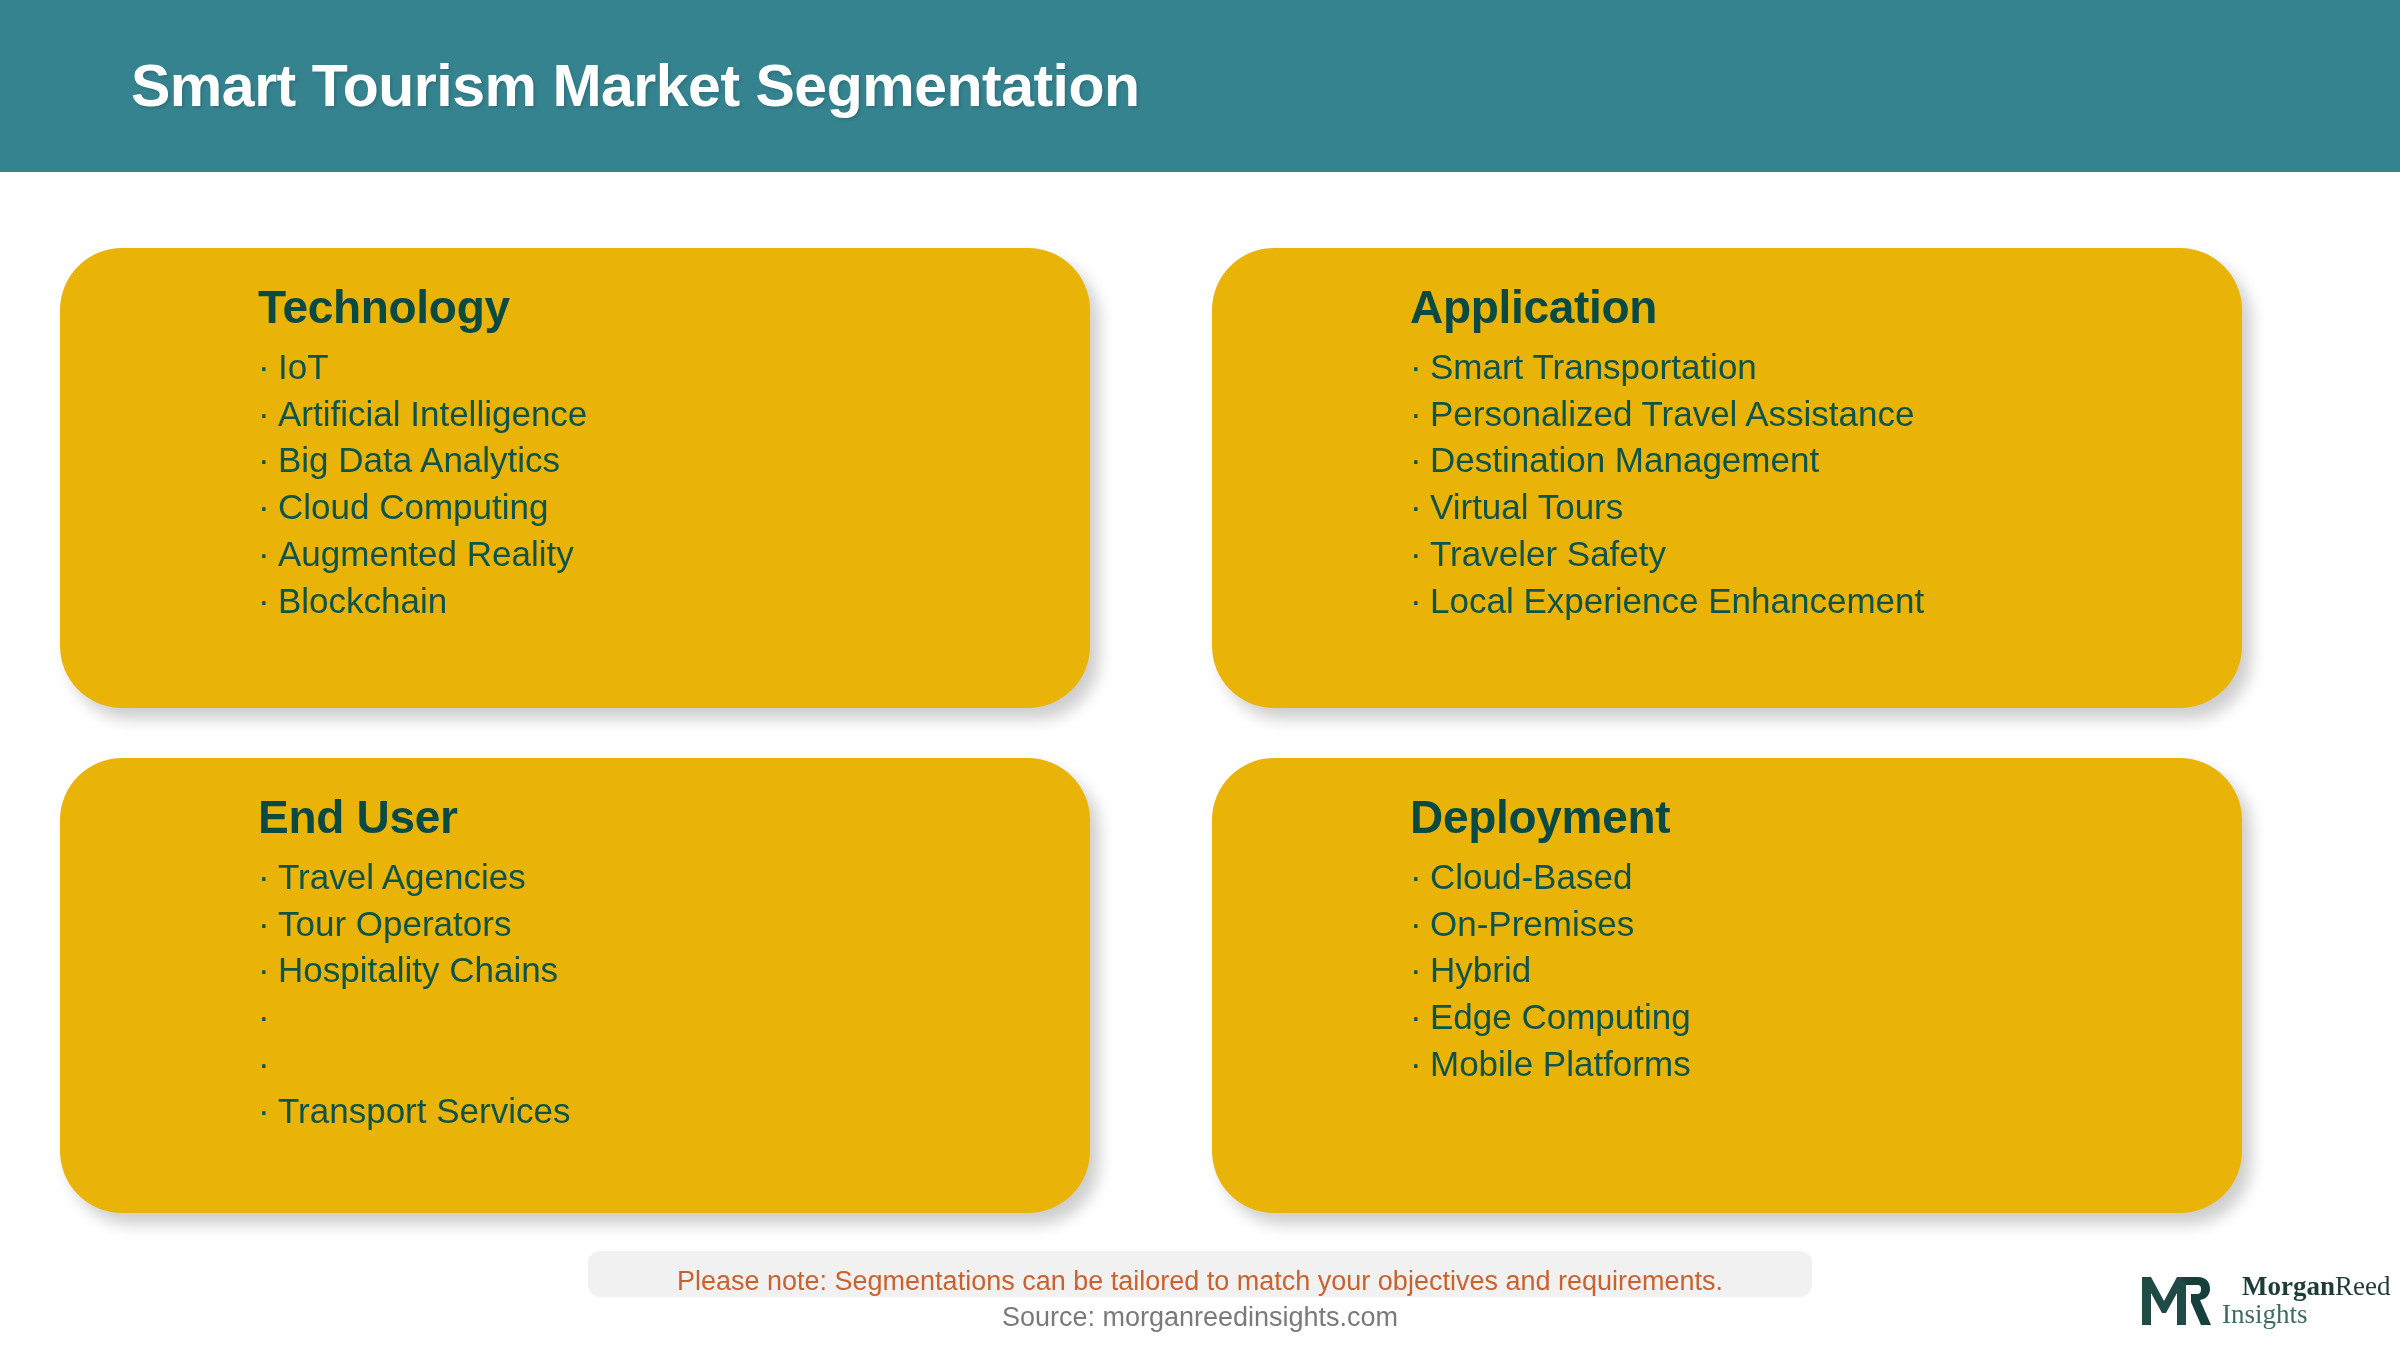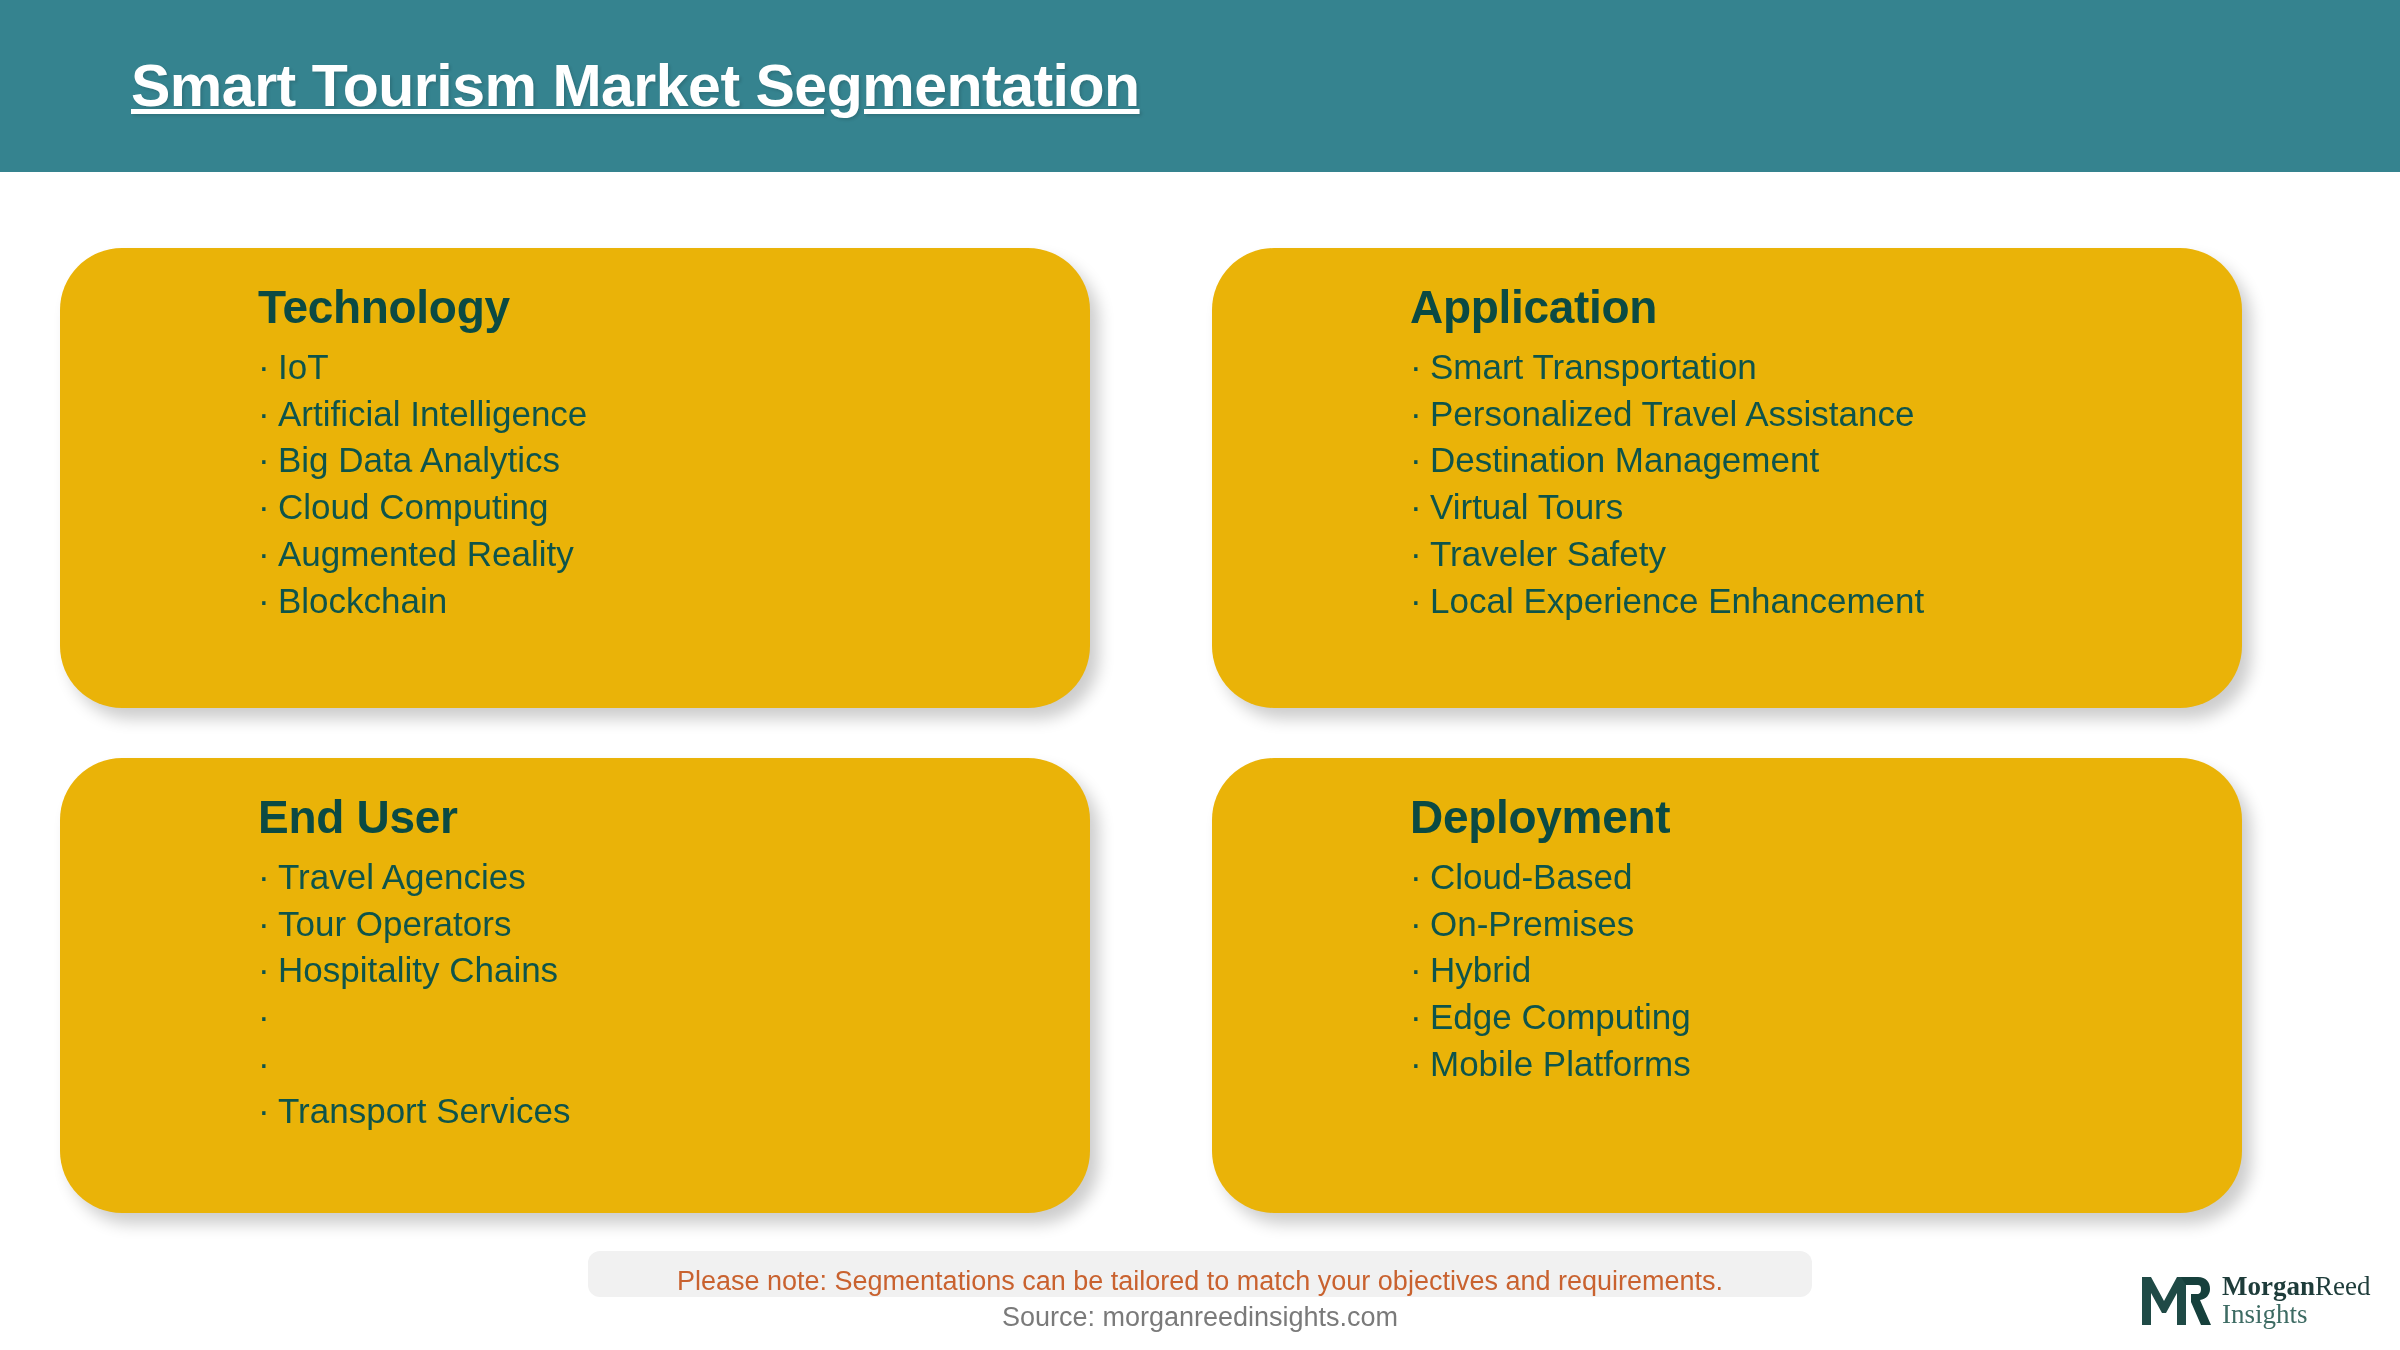--- a/index.html
+++ b/index.html
@@ -29,21 +29,20 @@
     align-items: center;
   }
   .header-title {
     margin-left: 131px;
     color: #ffffff;
     font-size: 59px;
     font-weight: 700;
     letter-spacing: -0.5px;
     white-space: nowrap;
     text-shadow: 2px 2px 3px rgba(0,0,0,0.13);
-    text-decoration: underline;
   }
 
   
   .cards-area {
     position: absolute;
     top: 248px;
     left: 0;
     width: 2400px;
     height: 965px;
   }
@@ -143,21 +142,21 @@
     flex-direction: column;
     justify-content: center;
     line-height: 1.02;
   }
   .logo-line1 {
     font-family: "Liberation Serif", serif;
     font-size: 27px;
     color: #1e3c3a;
     white-space: nowrap;
   }
-  .logo-morgan { font-weight: 700; }
+  .logo-morgan { font-weight: 700; margin-left: 20px; }
   .logo-reed   { font-weight: 400; }
   .logo-line2 {
     font-family: "Liberation Serif", serif;
     font-size: 27px;
     font-weight: 400;
     color: #3d6b63;
     white-space: nowrap;
   }
 </style>
 </head>

